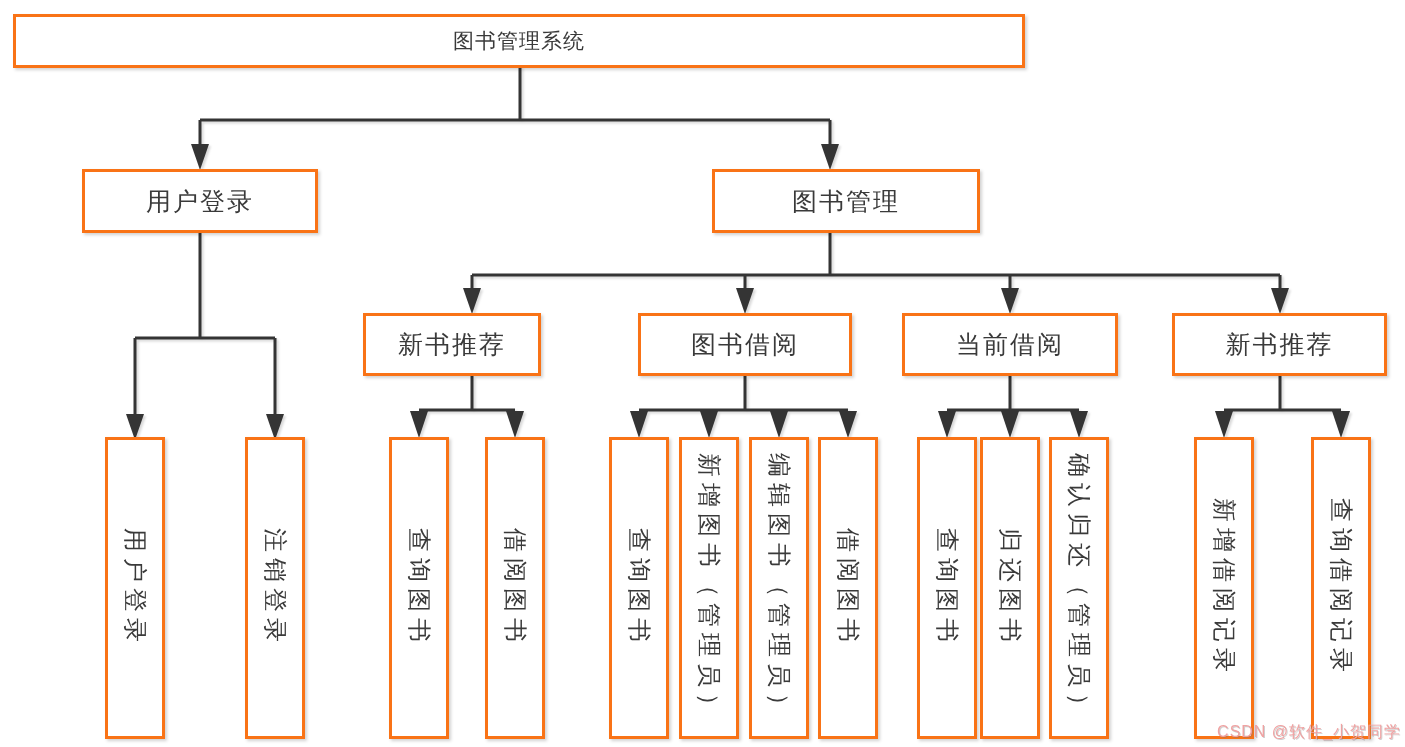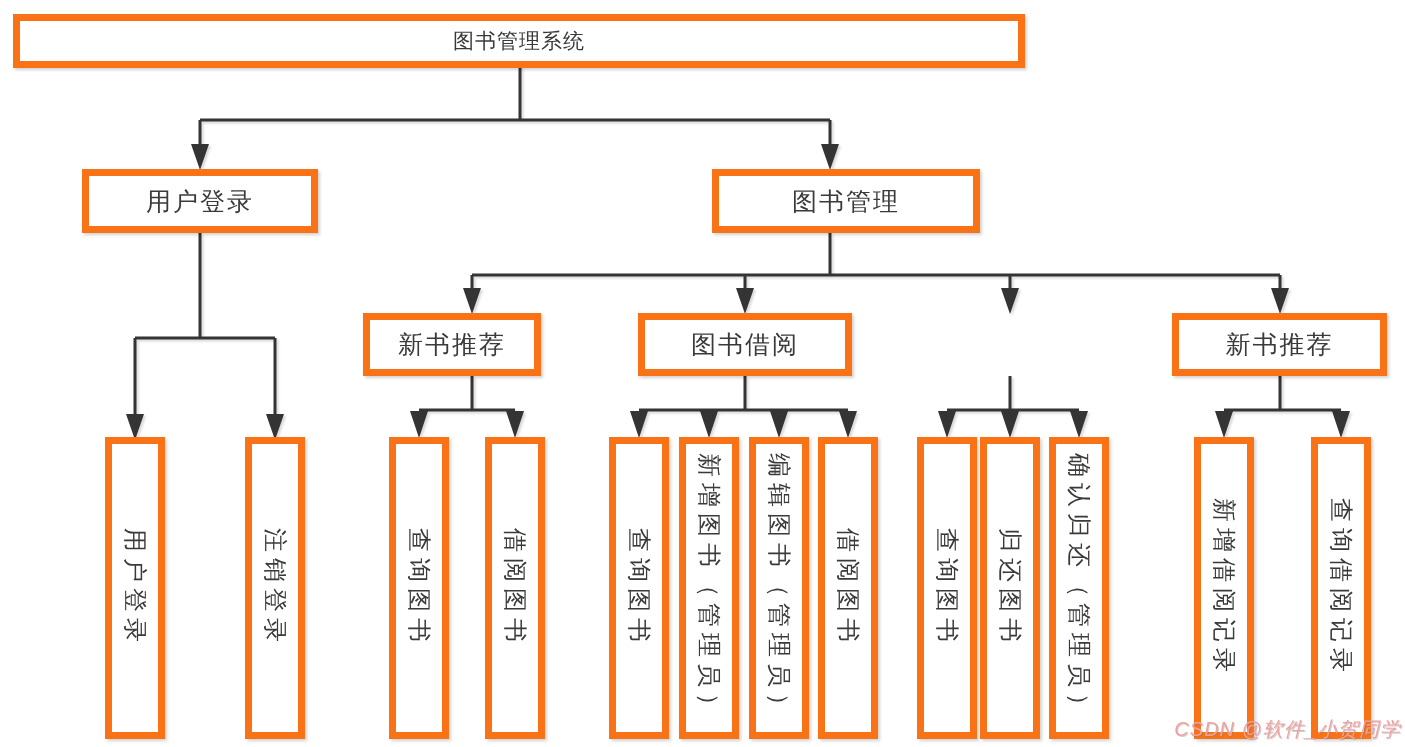--- a/index.html
+++ b/index.html
@@ -4,33 +4,33 @@
 <style>
   html,body{margin:0;padding:0;background:#ffffff;}
   .canvas{
     position:relative;width:1405px;height:747px;background:#ffffff;
     font-family:"Liberation Sans","DejaVu Sans",sans-serif;overflow:hidden;
   }
   .connectors{position:absolute;left:0;top:0;filter:drop-shadow(2px 2px 1px rgba(0,0,0,0.15));}
   .line{stroke:#343434;stroke-width:3;fill:none;}
   .arrow{fill:#343434;stroke:none;}
   .box{
-    position:absolute;box-sizing:border-box;border:7px solid #f97316;background:#ffffff;
+    position:absolute;box-sizing:border-box;border:3px solid #f97316;background:#ffffff;
     display:flex;align-items:center;justify-content:center;color:#3a3a3a;
     box-shadow:2px 2px 3px rgba(0,0,0,0.18);
   }
   .root{font-size:21px;letter-spacing:1px;}
   .lvl{font-size:25px;letter-spacing:2px;}
   .leaf .vlbl{
     writing-mode:vertical-rl;text-orientation:sideways;
     font-size:24px;letter-spacing:6px;line-height:1;white-space:nowrap;
   }
   .watermark{
-    position:absolute;right:4px;bottom:4px;font-size:20px;letter-spacing:1px;
-    color:#f0a2a2;text-shadow:1px 1px 0 rgba(120,120,120,0.35);z-index:5;font-style:italic;
+    position:absolute;right:4px;bottom:4px;font-size:16px;letter-spacing:1px;
+    color:#f0a2a2;text-shadow:1px 1px 0 rgba(120,120,120,0.35);z-index:5;
   }
 </style>
 </head>
 <body>
 
 <div class="canvas">
 
   <svg class="connectors" width="1405" height="747">
 
     <path class="line" d="M520 66 V120 M200 120 H830 M200 120 V146 M830 120 V146"></path>
@@ -77,20 +77,23 @@
   <div class="box lvl" style="left:712px;top:169px;width:268px;height:64px">
     <span>图书管理</span>
   </div>
 
   <div class="box lvl" style="left:363px;top:313px;width:178px;height:63px">
     <span>新书推荐</span>
   </div>
   <div class="box lvl" style="left:638px;top:313px;width:214px;height:63px">
     <span>图书借阅</span>
   </div>
+  <div class="box lvl" style="left:902px;top:313px;width:216px;height:63px">
+    <span>当前借阅</span>
+  </div>
   <div class="box lvl" style="left:1172px;top:313px;width:215px;height:63px">
     <span>新书推荐</span>
   </div>
 
   <div class="box leaf" style="left:105px;top:437px;width:60px;height:302px">
     <span class="vlbl">用户登录</span>
   </div>
   <div class="box leaf" style="left:245px;top:437px;width:60px;height:302px">
     <span class="vlbl">注销登录</span>
   </div>

